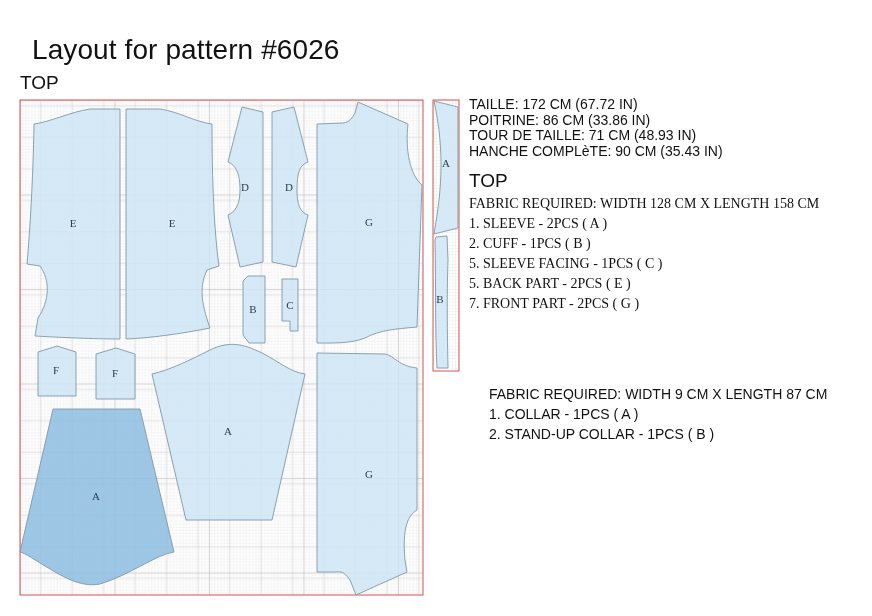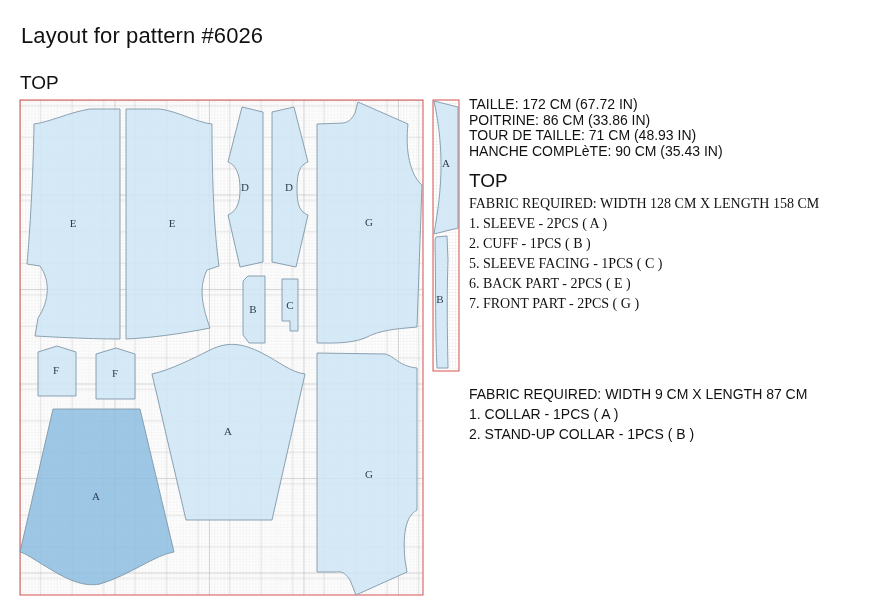--- a/index.html
+++ b/index.html
@@ -1,27 +1,27 @@
 <!DOCTYPE html>
 <html><head>
 <meta charset="utf-8">
 <style>
   html, body { margin: 0; padding: 0; background: #ffffff; }
   body { width: 872px; height: 616px; position: relative; overflow: hidden;
          font-family: "Liberation Sans", "DejaVu Sans", sans-serif; color: #111; }
-  .page-title { position: absolute; left: 20px; top: 22px; font-size: 22px; font-weight: normal; margin: 1px; letter-spacing: 0.1px; }
+  .page-title { position: absolute; left: 20px; top: 22px; font-size: 28px; font-weight: normal; margin: 12px; letter-spacing: 0.1px; }
   .section-title { position: absolute; left: 20px; top: 72px; font-size: 19px; margin: 0; font-weight: normal; }
   .layout-svg { position: absolute; left: 0; top: 0; }
   .info { position: absolute; left: 469px; top: 97px; font-size: 14px; line-height: 15.5px; }
   .info .meas div { white-space: nowrap; }
   .info .top-title { font-size: 19px; margin-top: 11px; line-height: 22px; }
   .info .fabric-block { margin-top: 2px; }
   .info .fabric-block div { white-space: nowrap; line-height: 20px; font-family: Liberation Serif, serif; }
   .info .fabric-block-2 { position: absolute; top: 287px; left: 0; }
-  .info .fabric-block-2 div { white-space: nowrap; line-height: 20px; }
+  .info .fabric-block-2 div { white-space: nowrap; line-height: 20px; margin-left: 20px; }
   .piece-label { font-family: "Liberation Serif", "DejaVu Serif", serif; font-size: 11px; fill: #2b3e4e; }
 </style>
 </head>
 <body>
 
 <h1 class="page-title">Layout for pattern #6026</h1>
 <h2 class="section-title">TOP</h2>
 
 <svg class="layout-svg" width="872" height="616" viewBox="0 0 872 616">
   <defs>
@@ -105,21 +105,21 @@
     <div>POITRINE: 86 CM (33.86 IN)</div>
     <div>TOUR DE TAILLE: 71 CM (48.93 IN)</div>
     <div>HANCHE COMPLèTE: 90 CM (35.43 IN)</div>
   </div>
   <div class="top-title">TOP</div>
   <div class="fabric-block">
     <div>FABRIC REQUIRED: WIDTH 128 CM X LENGTH 158 CM</div>
     <div>1. SLEEVE - 2PCS ( A )</div>
     <div>2. CUFF - 1PCS ( B )</div>
     <div>5. SLEEVE FACING - 1PCS ( C )</div>
-    <div>6. BACK PART - 2PCS ( E )</div>
+    <div>5. BACK PART - 2PCS ( E )</div>
     <div>7. FRONT PART - 2PCS ( G )</div>
   </div>
   <div class="fabric-block-2">
     <div>FABRIC REQUIRED: WIDTH 9 CM X LENGTH 87 CM</div>
     <div>1. COLLAR - 1PCS ( A )</div>
     <div>2. STAND-UP COLLAR - 1PCS ( B )</div>
   </div>
 </div>
 
 </body></html>

